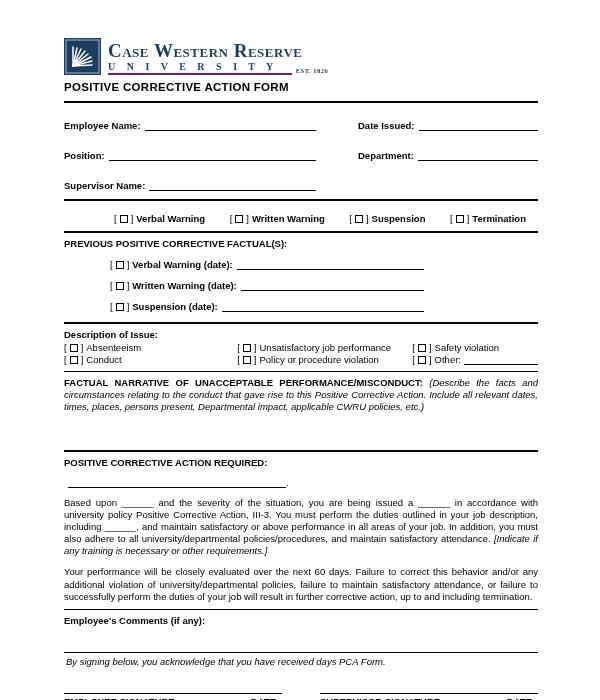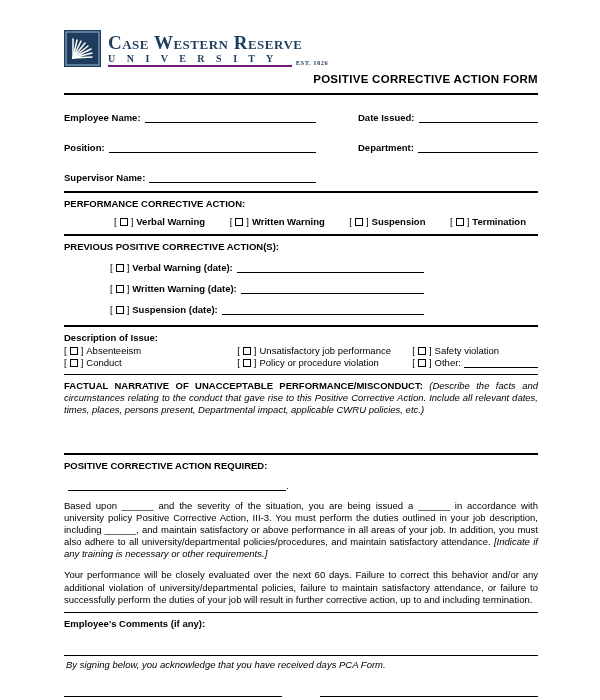--- a/index.html
+++ b/index.html
@@ -1,19 +1,19 @@
 <!DOCTYPE html>
 <html><head>
 <meta charset="utf-8">
 <style>
   * { margin: 0; padding: 0; box-sizing: border-box; }
   html, body { background: #ffffff; }
   .page {
     width: 600px; height: 700px;
-    padding: 30px 62px 10px 64px;
+    padding: 38px 62px 10px 64px;
     font-family: "Liberation Sans", sans-serif;
     font-size: 9.5px; color: #000;
     background: #fff;
     overflow: hidden;
     border-radius: 10px;
   }
 
   
   .logo-row { display: flex; align-items: flex-start; gap: 7px; margin-bottom: 6px; }
   .logo-mark { width: 37px; height: 37px; flex: 0 0 auto; }
@@ -30,21 +30,21 @@
     font-size: 10px; font-weight: 600; letter-spacing: 4.5px;
     color: #1d3c5e;
     border-bottom: 2px solid #701a75;
     padding-bottom: 1px; padding-right: 14px;
   }
   .wm-est {
     font-family: "Liberation Serif", serif;
     font-size: 6.5px; font-weight: 700; letter-spacing: 0.5px;
     color: #1d3c5e; margin-left: 4px; padding-bottom: 1px;
   }
-  .form-title { text-align: right; font-weight: bold; font-size: 11.5px; letter-spacing: 0.3px; margin: 6px 0 8px 0; }
+  .form-title { text-align: left; font-weight: bold; font-size: 11.5px; letter-spacing: 0.3px; margin: 6px 0 8px 0; }
 
   
   .hr-thick { border: none; border-top: 2.5px solid #000; }
   .hr-med   { border: none; border-top: 1.5px solid #000; }
   .hr-thin  { border: none; border-top: 1px solid #000; }
 
   
   .fields { padding: 7px 0 6px 0; }
   .f-row { display: flex; justify-content: space-between; margin-bottom: 9px; }
   .f-row:last-child { margin-bottom: 2px; }
@@ -157,33 +157,32 @@
       <div class="f-group f-left">
         <span class="f-label">Supervisor Name:</span>
         <span class="blank"></span>
       </div>
     </div>
   </div>
 
   <hr class="hr-thick">
 
   <div class="section">
-    <div class="sec-heading">PERFORMANCE CORRECTIVE ACTION:</div>
     <div class="perf-options">
       <span class="cb"><span>[</span><span class="cb-box"></span><span>]</span><span class="cb-label">Verbal Warning</span></span>
       <span class="cb"><span>[</span><span class="cb-box"></span><span>]</span><span class="cb-label">Written Warning</span></span>
       <span class="cb"><span>[</span><span class="cb-box"></span><span>]</span><span class="cb-label">Suspension</span></span>
       <span class="cb"><span>[</span><span class="cb-box"></span><span>]</span><span class="cb-label">Termination</span></span>
     </div>
   </div>
 
   <hr class="hr-thick">
 
   <div class="section">
-    <div class="sec-heading">PREVIOUS POSITIVE CORRECTIVE ACTION(S):</div>
+    <div class="sec-heading">PREVIOUS POSITIVE CORRECTIVE FACTUAL(S):</div>
     <div class="prev-option">
       <span class="cb"><span>[</span><span class="cb-box"></span><span>]</span><span class="cb-label">Verbal Warning (date):</span></span>
       <span class="blank"></span>
     </div>
     <div class="prev-option">
       <span class="cb"><span>[</span><span class="cb-box"></span><span>]</span><span class="cb-label">Written Warning (date):</span></span>
       <span class="blank"></span>
     </div>
     <div class="prev-option">
       <span class="cb"><span>[</span><span class="cb-box"></span><span>]</span><span class="cb-label">Suspension (date):</span></span>

